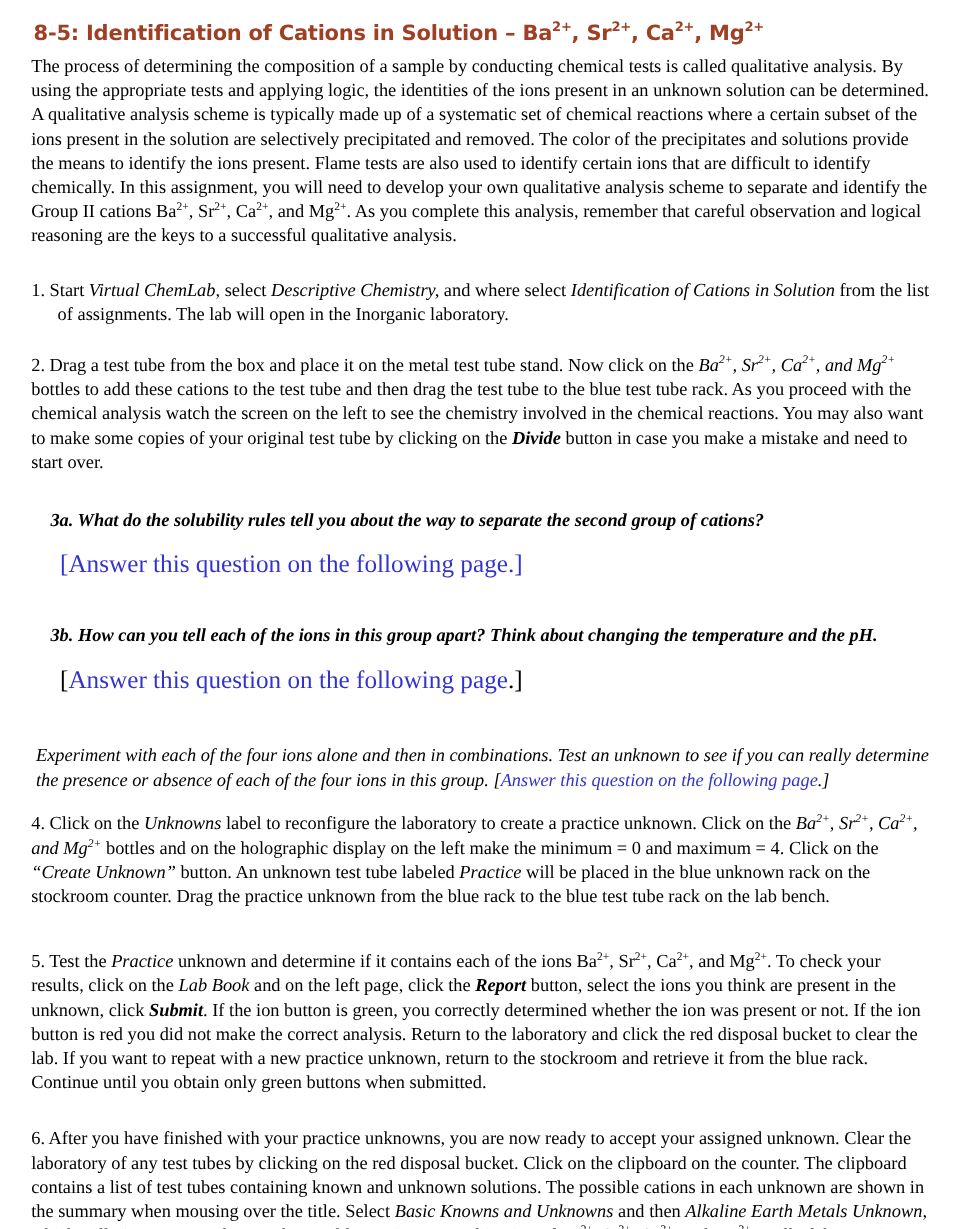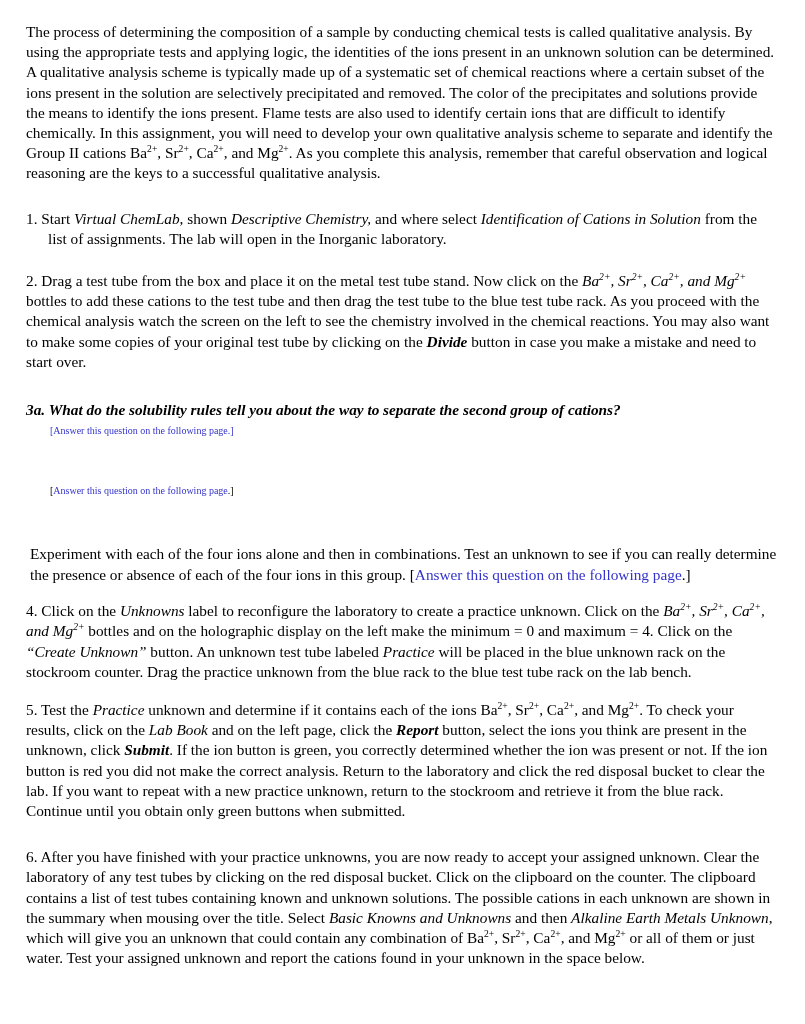--- a/index.html
+++ b/index.html
@@ -55,75 +55,82 @@
   .bdit { font-weight: bold; font-style: italic; }
   .link {
     color: #3333cc;
   }
 
   .intro      { margin-top: 8px; }
   .step-1     { margin-top: 25px; text-indent: 0; padding-left: 22px; }
   .step-1 .hang { margin-left: -22px; }
   .step-2     { margin-top: 22px; font-family: Liberation Serif, serif; }
   .step-4     { margin-top: 16px; }
-  .step-5     { margin-top: 18px; }
+  .step-5     { margin-top: 34px; }
   .step-6     { margin-top: 26px; }
 
   .q-block    { margin-top: 0; }
   .q-3a       { margin-top: 28px; }
   .q-3b       { margin-top: 39px; }
   .q-3c       { margin-top: 42px; padding-left: 4px; }
   .q-head {
     font-weight: bold;
     font-style: italic;
     font-size: 15.3px;
     line-height: 20.2px;
-    margin: 0;
+    margin: 16px;
   }
   .q-answer {
-    font-size: 10px;
+    font-size: 21px;
     line-height: 21px;
     margin: 0;
     padding-left: 24px;
   }
   .q-3c-body {
+    font-style: italic;
     font-size: 15.3px;
     line-height: 21px;
     margin: 0;
     padding-left: 0;
   }
 </style>
 </head>
 <body>
 
 <div class="page">
 
+  <h1 class="doc-title">
+    <span>8-5: Identification of Cations in Solution – Ba</span><sup>2+</sup><span>, Sr</span><sup>2+</sup><span>, Ca</span><sup>2+</sup><span>, Mg</span><sup>2+</sup>
+  </h1>
 
   <p class="body-text intro">
     <span>The process of determining the composition of a sample by conducting chemical tests is called qualitative analysis. By using the appropriate tests and applying logic, the identities of the ions present in an unknown solution can be determined. A qualitative analysis scheme is typically made up of a systematic set of chemical reactions where a certain subset of the ions present in the solution are selectively precipitated and removed. The color of the precipitates and solutions provide the means to identify the ions present. Flame tests are also used to identify certain ions that are difficult to identify chemically. In this assignment, you will need to develop your own qualitative analysis scheme to separate and identify the Group II cations Ba</span><sup>2+</sup><span>, Sr</span><sup>2+</sup><span>, Ca</span><sup>2+</sup><span>, and Mg</span><sup>2+</sup><span>. As you complete this analysis, remember that careful observation and logical reasoning are the keys to a successful qualitative analysis.</span>
   </p>
 
   <p class="body-text step-1">
-    <span class="hang">1.</span><span> Start </span><span class="it">Virtual ChemLab</span><span>, shown </span><span class="it">Descriptive Chemistry,</span><span> and where select </span><span class="it">Identification of Cations in Solution</span><span> from the list of assignments. The lab will open in the Inorganic laboratory.</span>
+    <span class="hang">1.</span><span> Start </span><span class="it">Virtual ChemLab</span><span>, select </span><span class="it">Descriptive Chemistry,</span><span> and where select </span><span class="it">Identification of Cations in Solution</span><span> from the list of assignments. The lab will open in the Inorganic laboratory.</span>
   </p>
 
   <p class="body-text step-2">
     <span>2. Drag a test tube from the box and place it on the metal test tube stand. Now click on the </span><span class="it">Ba</span><sup class="it">2+</sup><span class="it">, Sr</span><sup class="it">2+</sup><span class="it">, Ca</span><sup class="it">2+</sup><span class="it">, and Mg</span><sup class="it">2+</sup><span> bottles to add these cations to the test tube and then drag the test tube to the blue test tube rack. As you proceed with the chemical analysis watch the screen on the left to see the chemistry involved in the chemical reactions. You may also want to make some copies of your original test tube by clicking on the </span><span class="bdit">Divide</span><span> button in case you make a mistake and need to start over.</span>
   </p>
 
   <div class="q-block q-3a">
     <p class="q-head">
       <span>3a.</span><span> What do the solubility rules tell you about the way to separate the second group of cations?</span>
     </p>
     <p class="q-answer">
       <span class="link">[</span><span class="link">Answer this question on the following page.</span><span class="link">]</span>
     </p>
   </div>
 
   <div class="q-block q-3b">
+    <p class="q-head">
+      <span>3b.</span><span> How can you tell each of the ions in this group apart? Think about changing the temperature and the pH.</span>
+    </p>
     <p class="q-answer">
       <span>[</span><span class="link">Answer this question on the following page</span><span>.]</span>
     </p>
   </div>
 
   <div class="q-block q-3c">
     <p class="q-3c-body">
       <span>Experiment with each of the four ions alone and then in combinations.  Test an unknown to see if you can really determine the presence or absence of each of the four ions in this group. </span><span>[</span><span class="link">Answer this question on the following page</span><span>.]</span>
     </p>
   </div>

